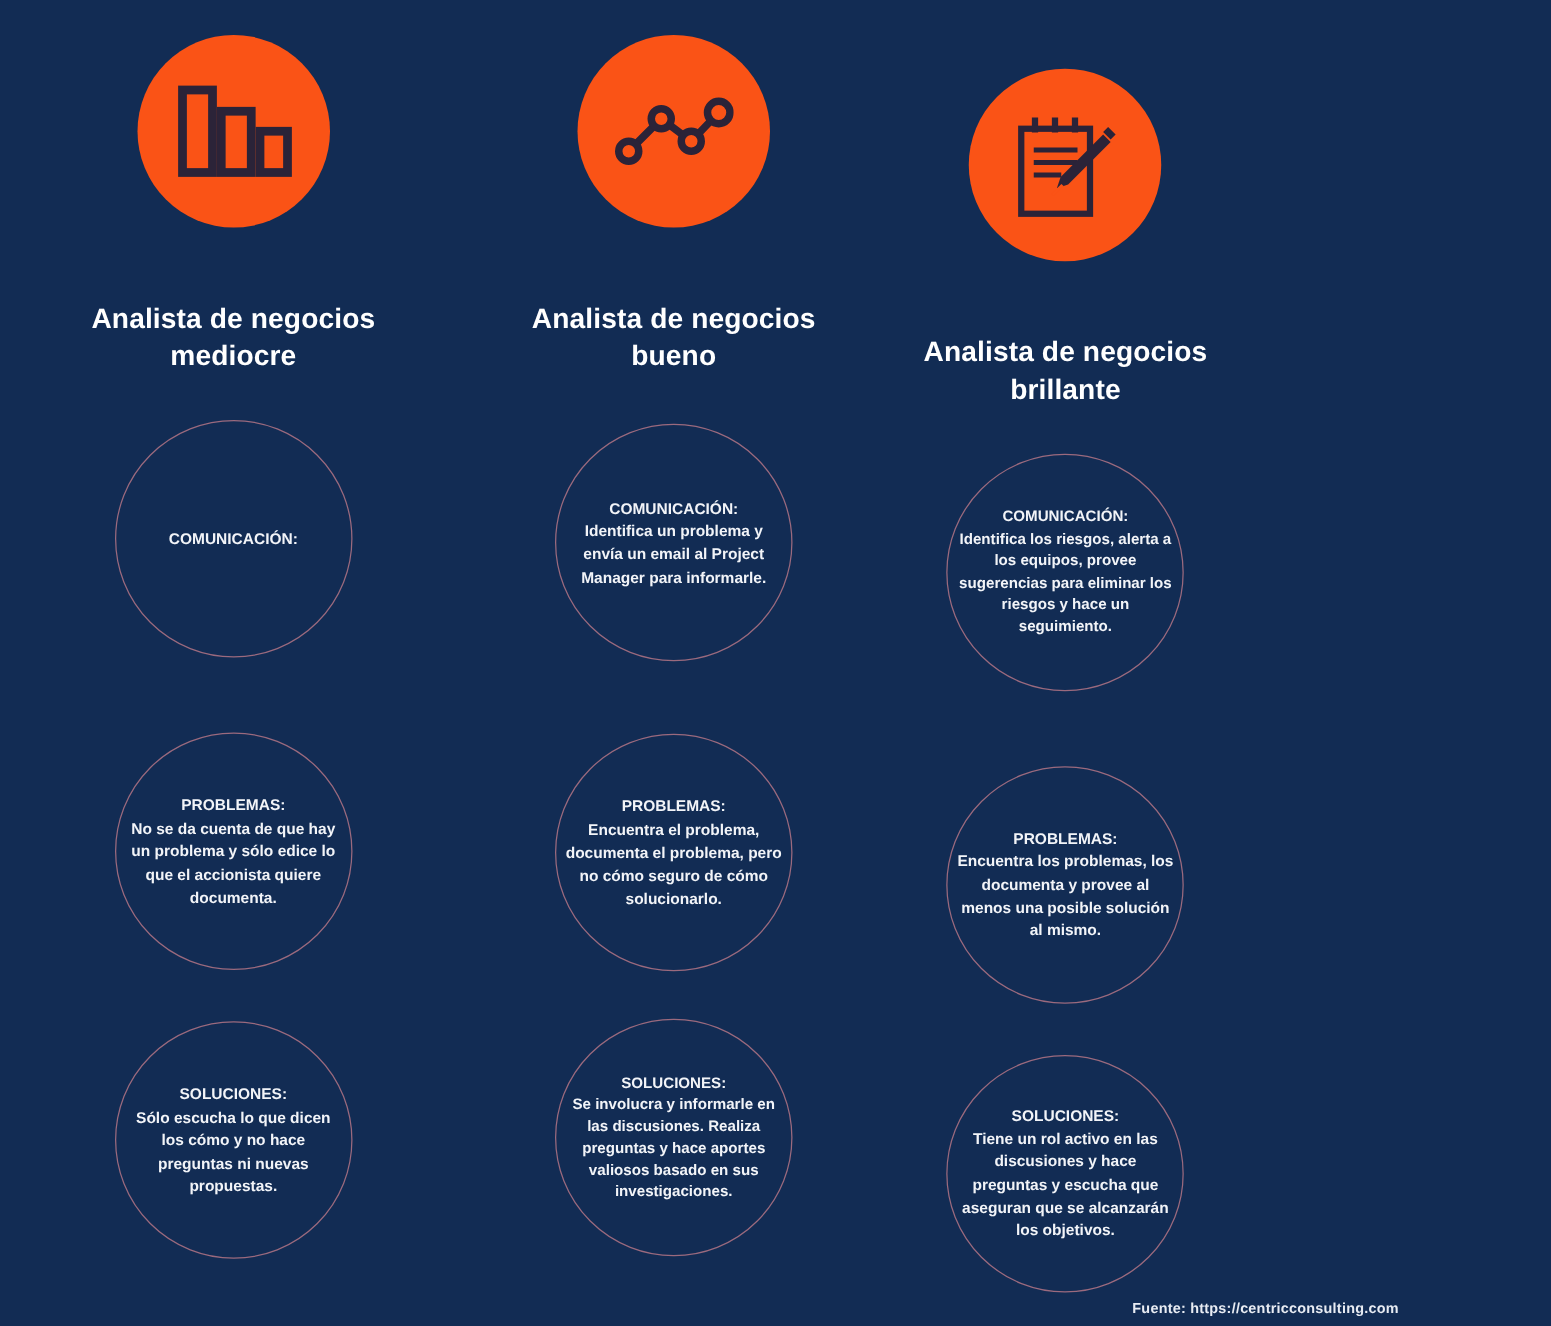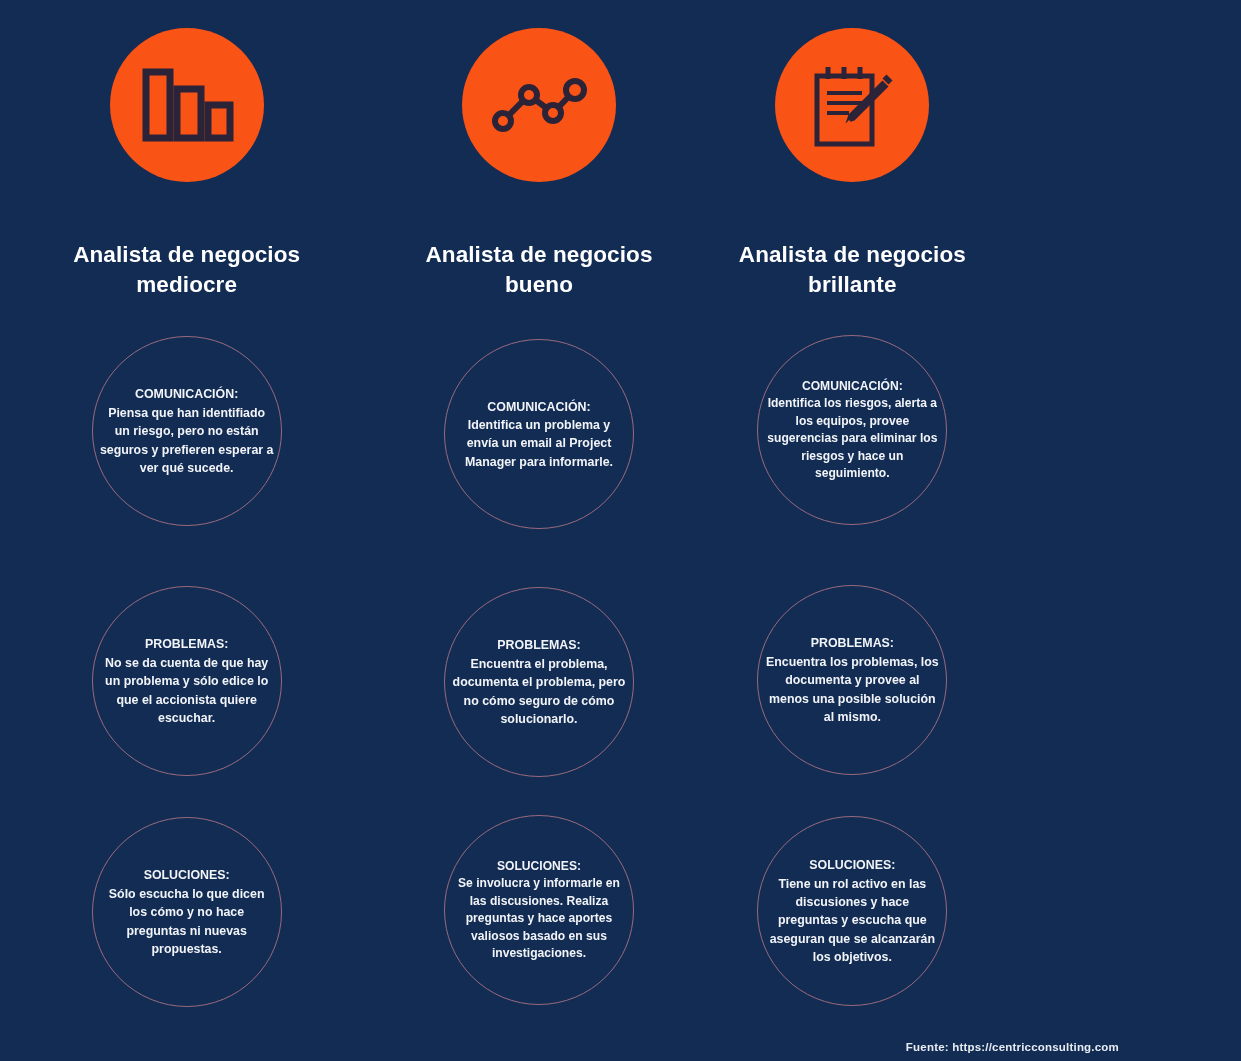--- a/index.html
+++ b/index.html
@@ -35,21 +35,21 @@
   .column {
     position: relative;
     display: flex;
     flex-direction: column;
     align-items: center;
   }
 
   
   .column.col-1 { padding-left: 24px; }
   .column.col-2 { padding-left: 30px; align-items: center; }
-  .column.col-3 { padding-right: 42px; }
+  .column.col-3 { padding-right: 42px; justify-content: center; }
 
   
   .icon-badge {
     width: 154px;
     height: 154px;
     border-radius: 50%;
     background: #fa5316;
     margin-top: 28px;
     display: flex;
     align-items: center;
@@ -144,28 +144,27 @@
             <rect x="69" y="40" width="22" height="33"></rect>
           </g>
         </svg>
       </div>
 
       <div class="col-heading">Analista de negocios mediocre</div>
 
       <div class="bubble bubble-row-1">
         <div class="bubble-text">
           <span class="label">COMUNICACIÓN:</span>
-          <span class="body">Piensa que han identifiado un riesgo, pero no están seguros y prefieren esperar a ver qué sucede.</span>
         </div>
       </div>
 
       <div class="bubble bubble-row-2">
         <div class="bubble-text">
           <span class="label">PROBLEMAS:</span>
-          <span class="body">No se da cuenta de que hay un problema y sólo edice lo que el accionista quiere escuchar.</span>
+          <span class="body">No se da cuenta de que hay un problema y sólo edice lo que el accionista quiere documenta.</span>
         </div>
       </div>
 
       <div class="bubble bubble-row-3">
         <div class="bubble-text">
           <span class="label">SOLUCIONES:</span>
           <span class="body">Sólo escucha lo que dicen los cómo y no hace preguntas ni nuevas propuestas.</span>
         </div>
       </div>
     </div>

